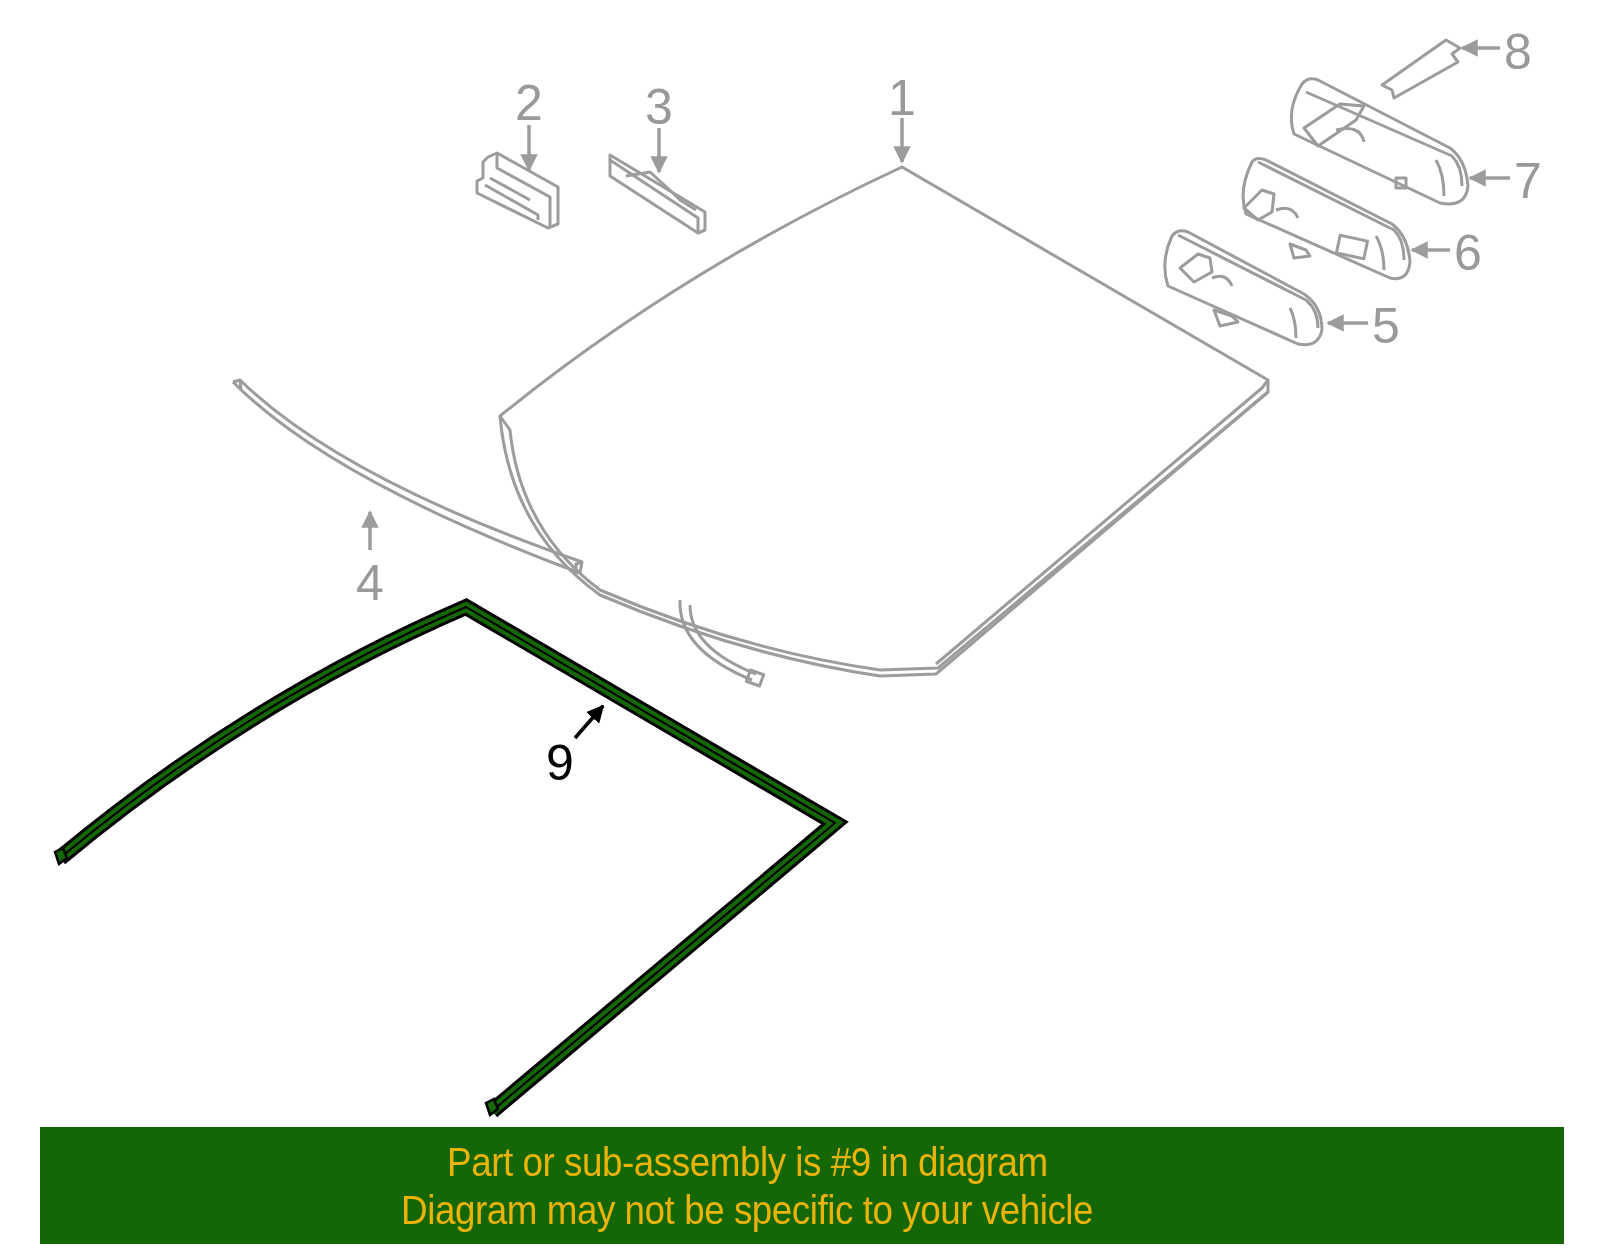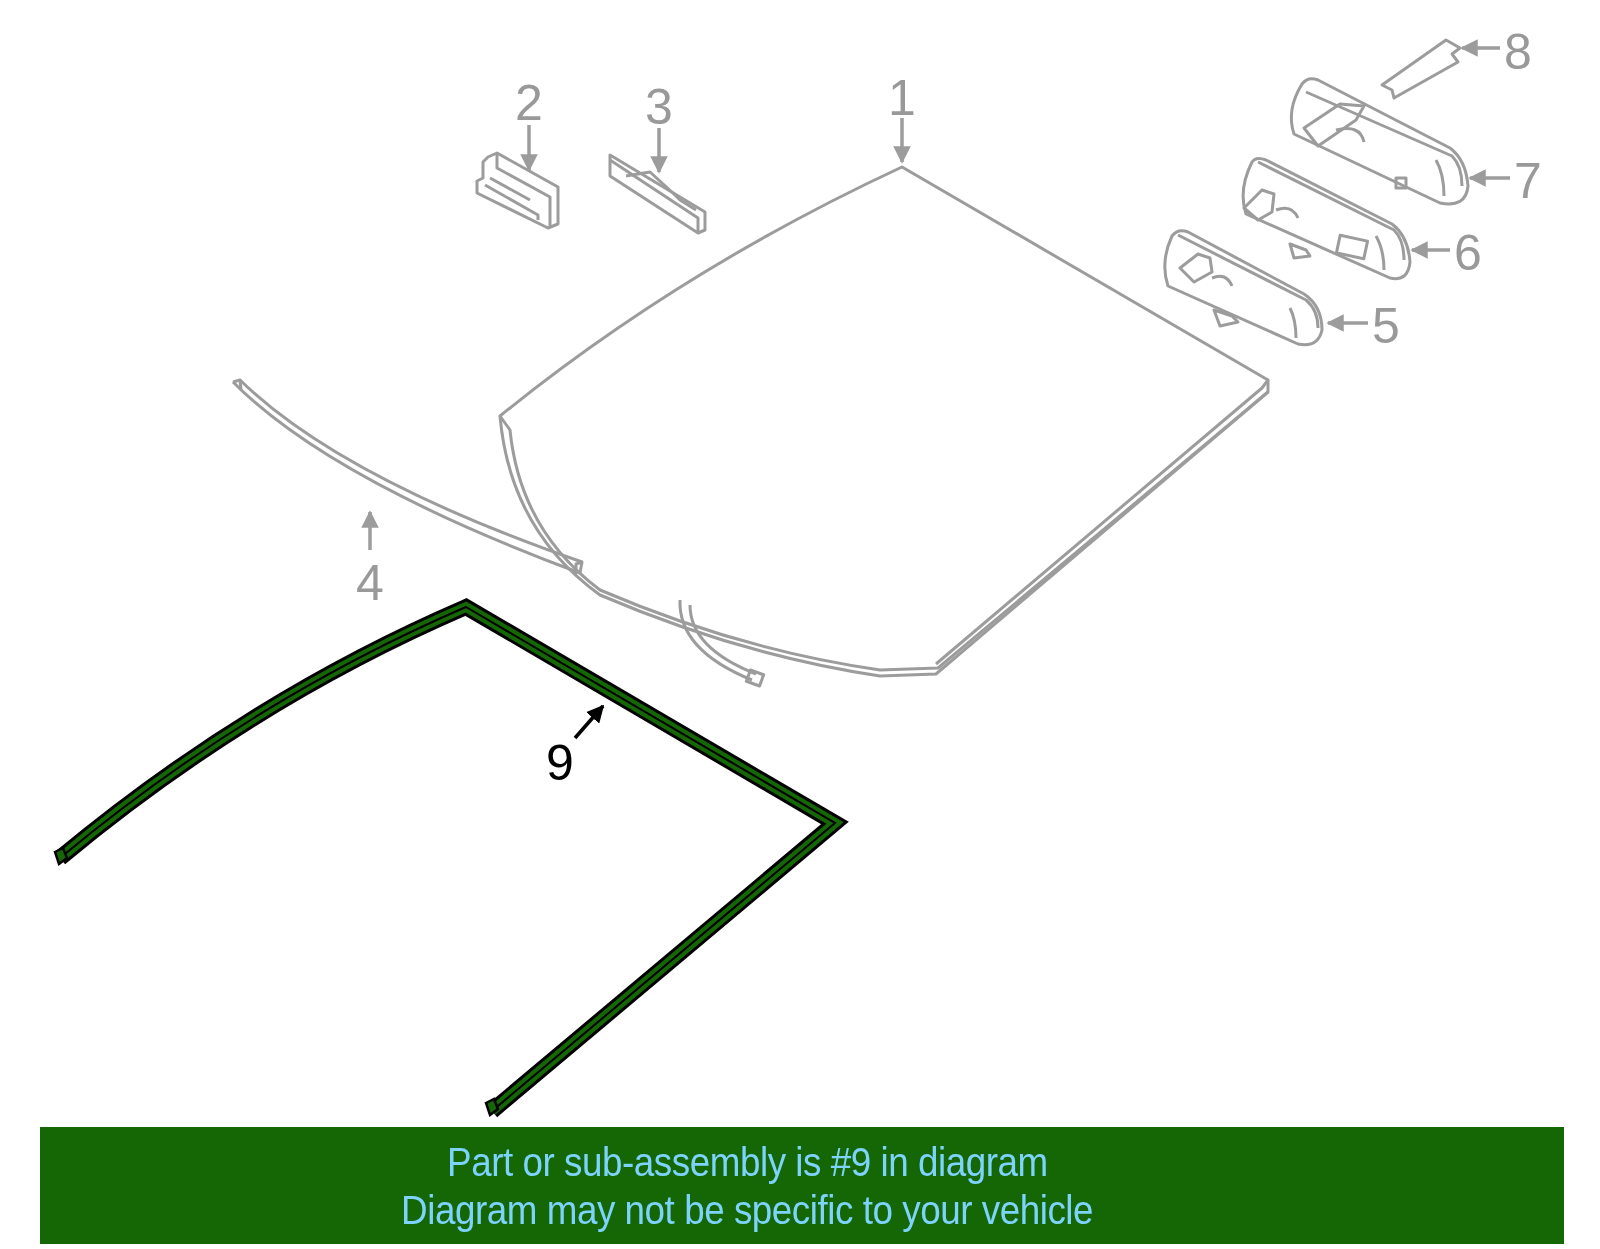--- a/index.html
+++ b/index.html
@@ -33,21 +33,21 @@
       position: absolute;
       left: 40px;
       top: 1127px;
       width: 1524px;
       height: 117px;
       background: #156604;
       display: flex;
       flex-direction: column;
       align-items: center;
       justify-content: center;
-      color: #7dd3fc;
+      color: #eab308;
       font-family: "Liberation Sans", sans-serif;
       font-size: 40px;
       line-height: 48px;
       letter-spacing: -0.5px;
     }
     .banner span {
       display: block;
       text-align: center;
       transform: scaleX(0.92);
       margin-left: -110px;

